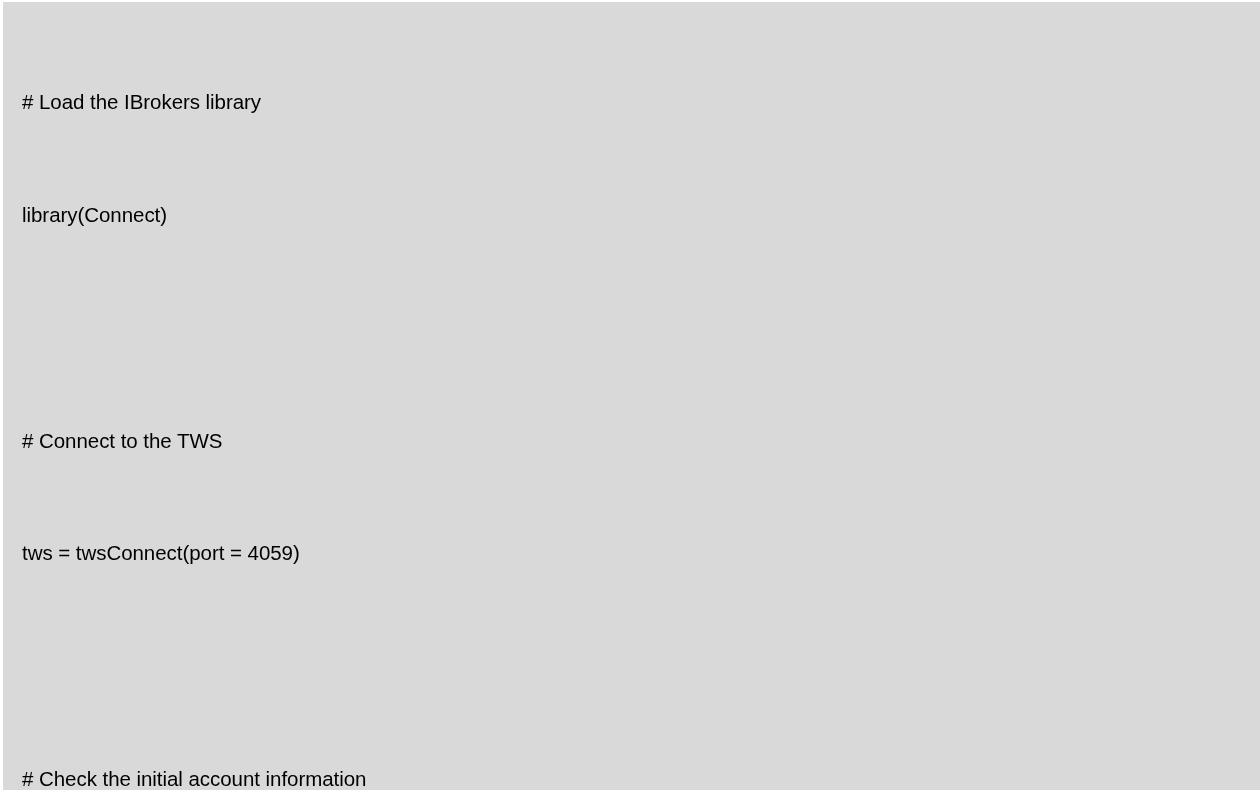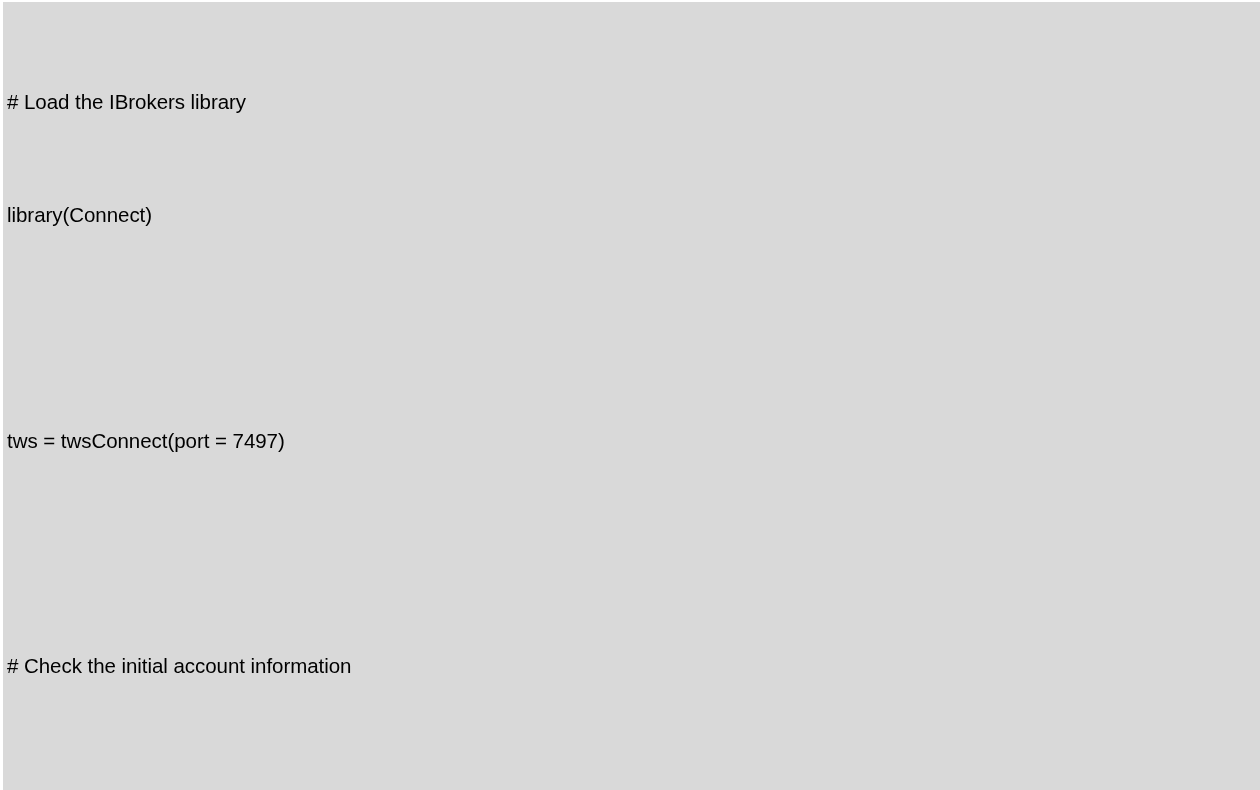--- a/index.html
+++ b/index.html
@@ -14,21 +14,21 @@
     font-family: "Liberation Sans", sans-serif;
   }
   #code-block {
     position: absolute;
     left: 3px;
     top: 2px;
     width: 1257px;
     height: 788px;
     background: #d9d9d9;
     box-sizing: border-box;
-    padding: 6px 0 0 4px;
+    padding: 6px 0 0 19px;
   }
   .code-lines {
     font-family: "Liberation Sans", sans-serif;
     font-size: 20.5px;
     line-height: 37.6px;
     color: #000000;
     white-space: pre;
     letter-spacing: -0.05px;
   }
   .code-line {
@@ -41,21 +41,22 @@
   }
 </style>
 </head>
 <body>
 
 <div id="code-block">
   <div class="code-lines">
     <span class="code-line"># Load the IBrokers library</span>
     <span class="code-line">library(Connect)</span>
     <span class="code-line blank"></span>
-    <span class="code-line">tws = twsConnect(port = 7497)</span>
+    <span class="code-line"># Connect to the TWS</span>
+    <span class="code-line">tws = twsConnect(port = 4059)</span>
     <span class="code-line blank"></span>
     <span class="code-line"># Check the initial account information</span>
     
     
     
     
     
     
     
     

